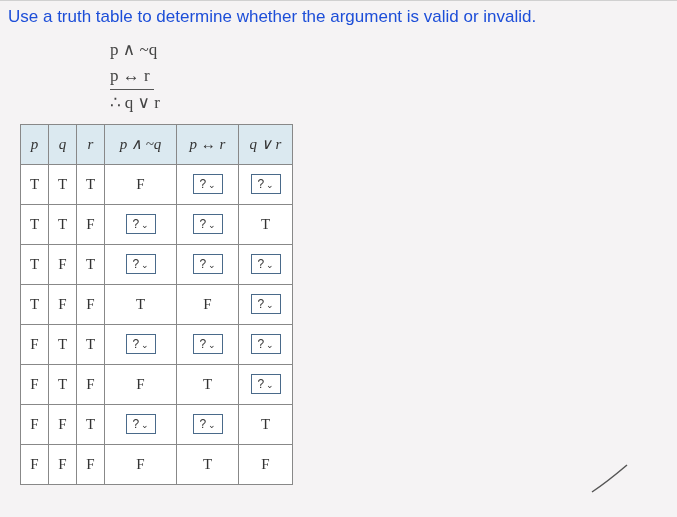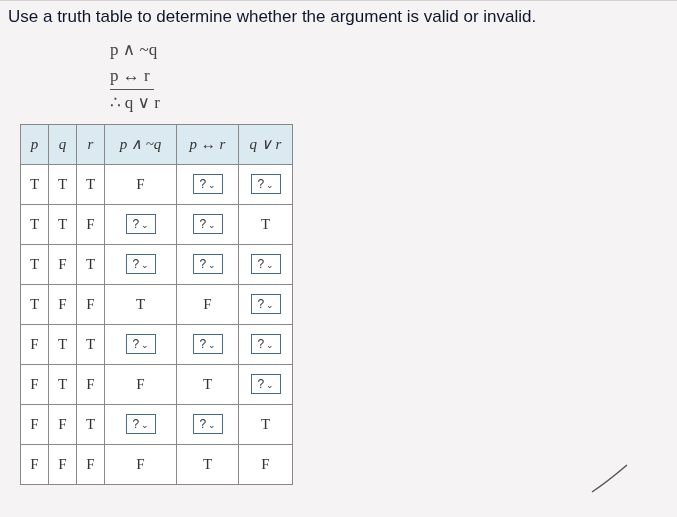--- a/index.html
+++ b/index.html
@@ -7,21 +7,21 @@
       width: 677px;
       height: 517px;
       background: #f5f3f4;
       font-family: Arial, sans-serif;
       color: #333;
       overflow: hidden;
       position: relative;
     }
     .question {
       font-size: 17px;
-      color: #0f172a;
+      color: #1d4ed8;
       padding: 6px 8px 2px 8px;
       border-top: 1px solid #d0d0d0;
     }
     .argument {
       margin: 8px 0 8px 110px;
       font-family: 'Cambria Math', 'Times New Roman', serif;
       font-size: 17px;
       color: #444;
       line-height: 1.5;
     }

